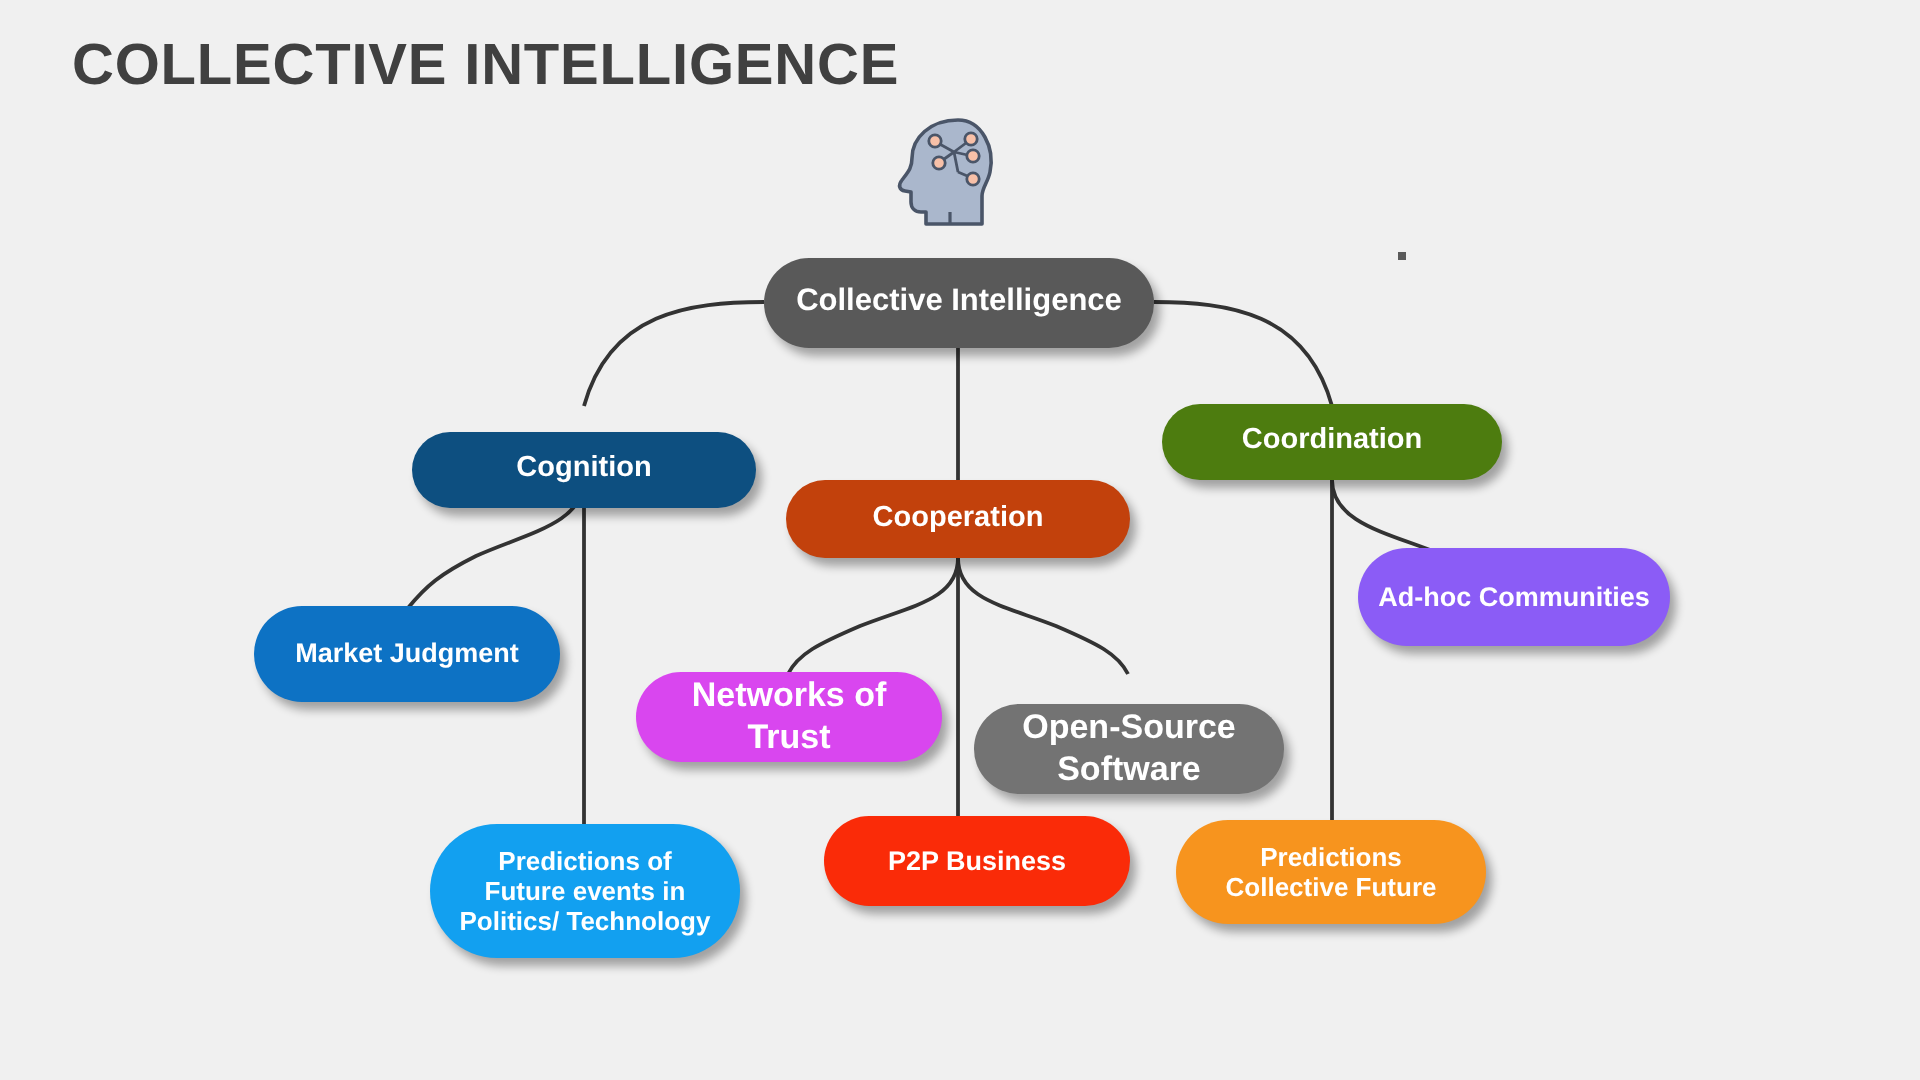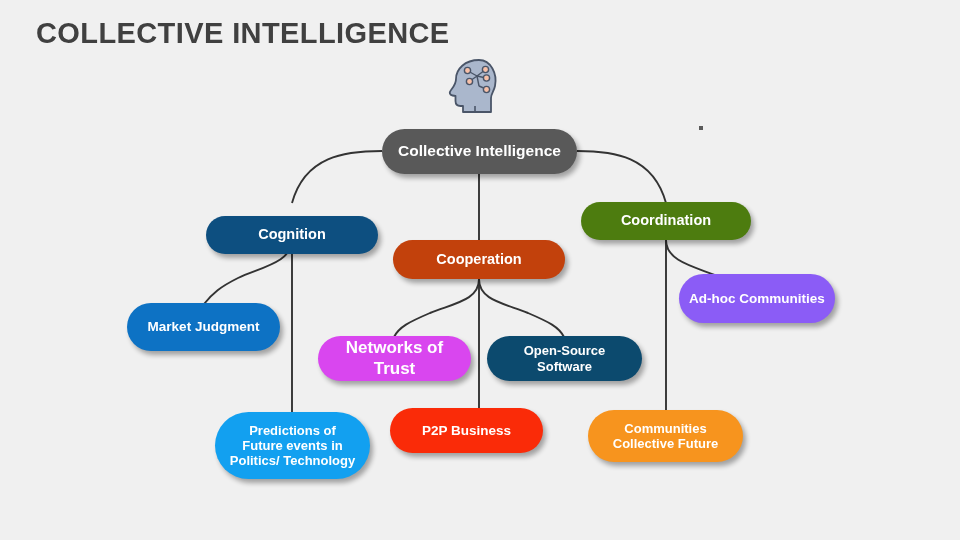--- a/index.html
+++ b/index.html
@@ -143,32 +143,32 @@
       <span class="ln">Predictions of</span>
       <span class="ln">Future events in</span>
       <span class="ln">Politics/ Technology</span>
     </span>
   </div>
 
   <div class="node" style="left:318px; top:336px; width:153px; height:45px; background:#d946ef; font-size:17px;">
     <span>Networks of Trust</span>
   </div>
 
-  <div class="node" style="left:487px; top:336px; width:155px; height:45px; background:#0c4a6e; font-size:13px;">
+  <div class="node" style="left:487px; top:352px; width:155px; height:45px; background:#737373; font-size:17px;">
     <span>Open-Source Software</span>
   </div>
 
-  <div class="node" style="left:390px; top:408px; width:153px; height:45px; background:#fa2b08; font-size:13.5px;">
+  <div class="node" style="left:412px; top:408px; width:153px; height:45px; background:#fa2b08; font-size:13.5px;">
     <span>P2P Business</span>
   </div>
 
   <div class="node" style="left:679px; top:274px; width:156px; height:49px; background:#8b5cf6; font-size:13.5px;">
     <span>Ad-hoc Communities</span>
   </div>
 
   <div class="node" style="left:588px; top:410px; width:155px; height:52px; background:#f7941e; font-size:13px;">
     <span>
-      <span class="ln">Communities</span>
+      <span class="ln">Predictions</span>
       <span class="ln">Collective Future</span>
     </span>
   </div>
 
 </div>
 
 </body></html>

